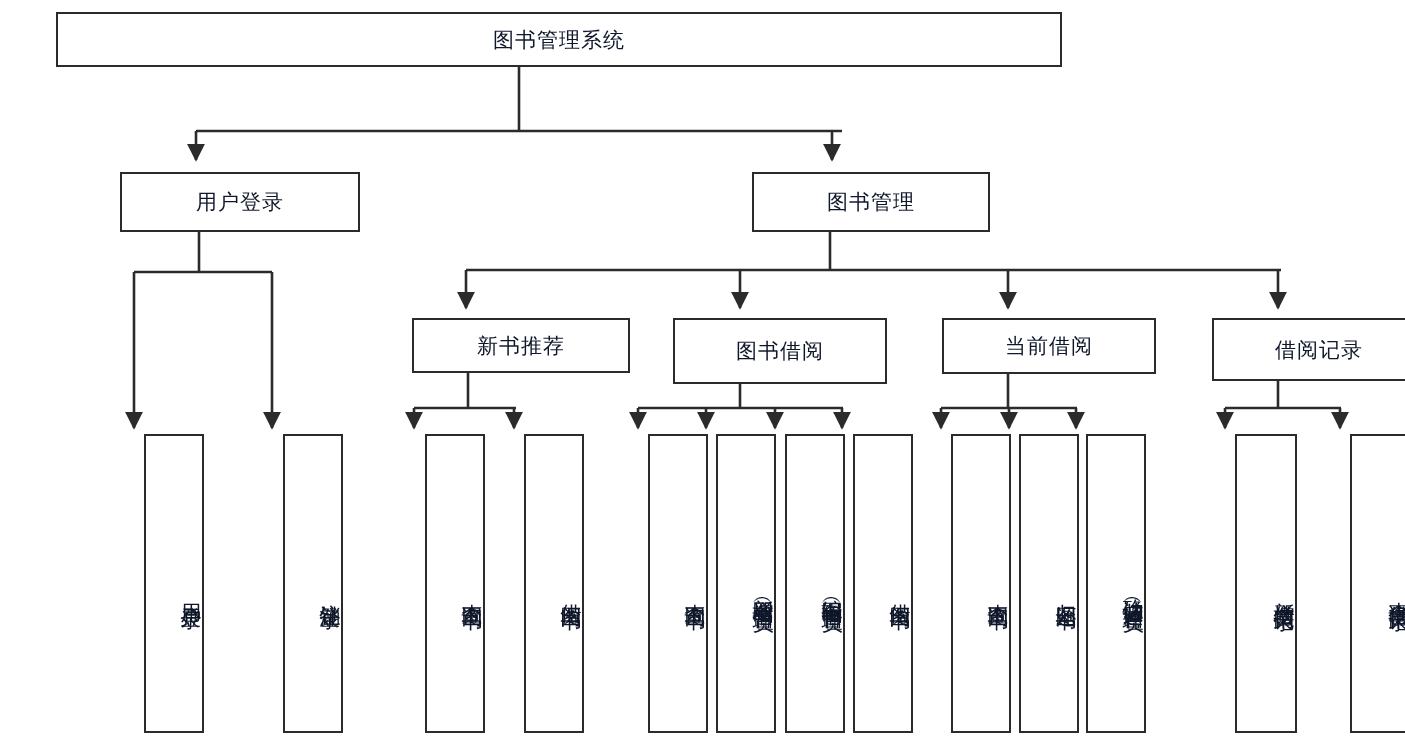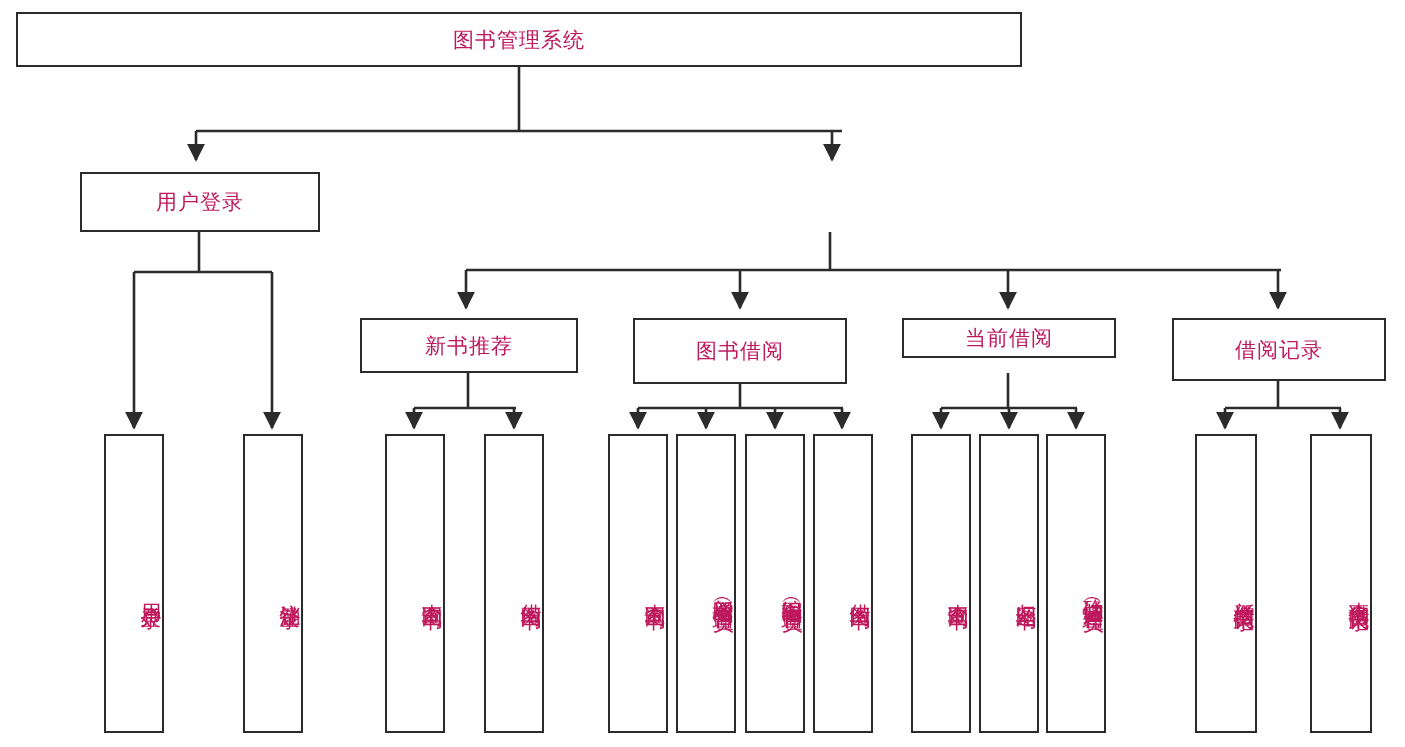--- a/index.html
+++ b/index.html
@@ -27,21 +27,22 @@
     pointer-events: none;
   }
   .node {
     position: absolute;
     box-sizing: border-box;
     border: 2px solid #2b2b2b;
     background: #ffffff;
     display: flex;
     align-items: center;
     justify-content: center;
-    color: #be185d;
+    color: #0f172a;
+    margin-left: 40px;
   }
   .node.h {
     font-size: 21px;
     letter-spacing: 1px;
   }
   .node.v {
     writing-mode: vertical-rl;
     text-orientation: upright;
     font-size: 21px;
     letter-spacing: 2px;
@@ -120,28 +121,31 @@
     </g>
   </svg>
 
   <div class="node h" style="left:16px; top:12px; width:1006px; height:55px;">
     <span>图书管理系统</span>
   </div>
 
   <div class="node h" style="left:80px; top:172px; width:240px; height:60px;">
     <span>用户登录</span>
   </div>
+  <div class="node h" style="left:712px; top:172px; width:238px; height:60px;">
+    <span>图书管理</span>
+  </div>
 
-  <div class="node h" style="left:360px; top:318px; width:218px; height:55px;">
+  <div class="node h" style="left:372px; top:318px; width:218px; height:55px;">
     <span>新书推荐</span>
   </div>
   <div class="node h" style="left:633px; top:318px; width:214px; height:66px;">
     <span>图书借阅</span>
   </div>
-  <div class="node h" style="left:902px; top:318px; width:214px; height:40px;">
+  <div class="node h" style="left:902px; top:318px; width:214px; height:56px;">
     <span>当前借阅</span>
   </div>
   <div class="node h" style="left:1172px; top:318px; width:214px; height:63px;">
     <span>借阅记录</span>
   </div>
 
   <div class="node v" style="left:104px; top:434px; width:60px; height:299px;">
     <span>用户登录</span>
   </div>
   <div class="node v" style="left:243px; top:434px; width:60px; height:299px;">

